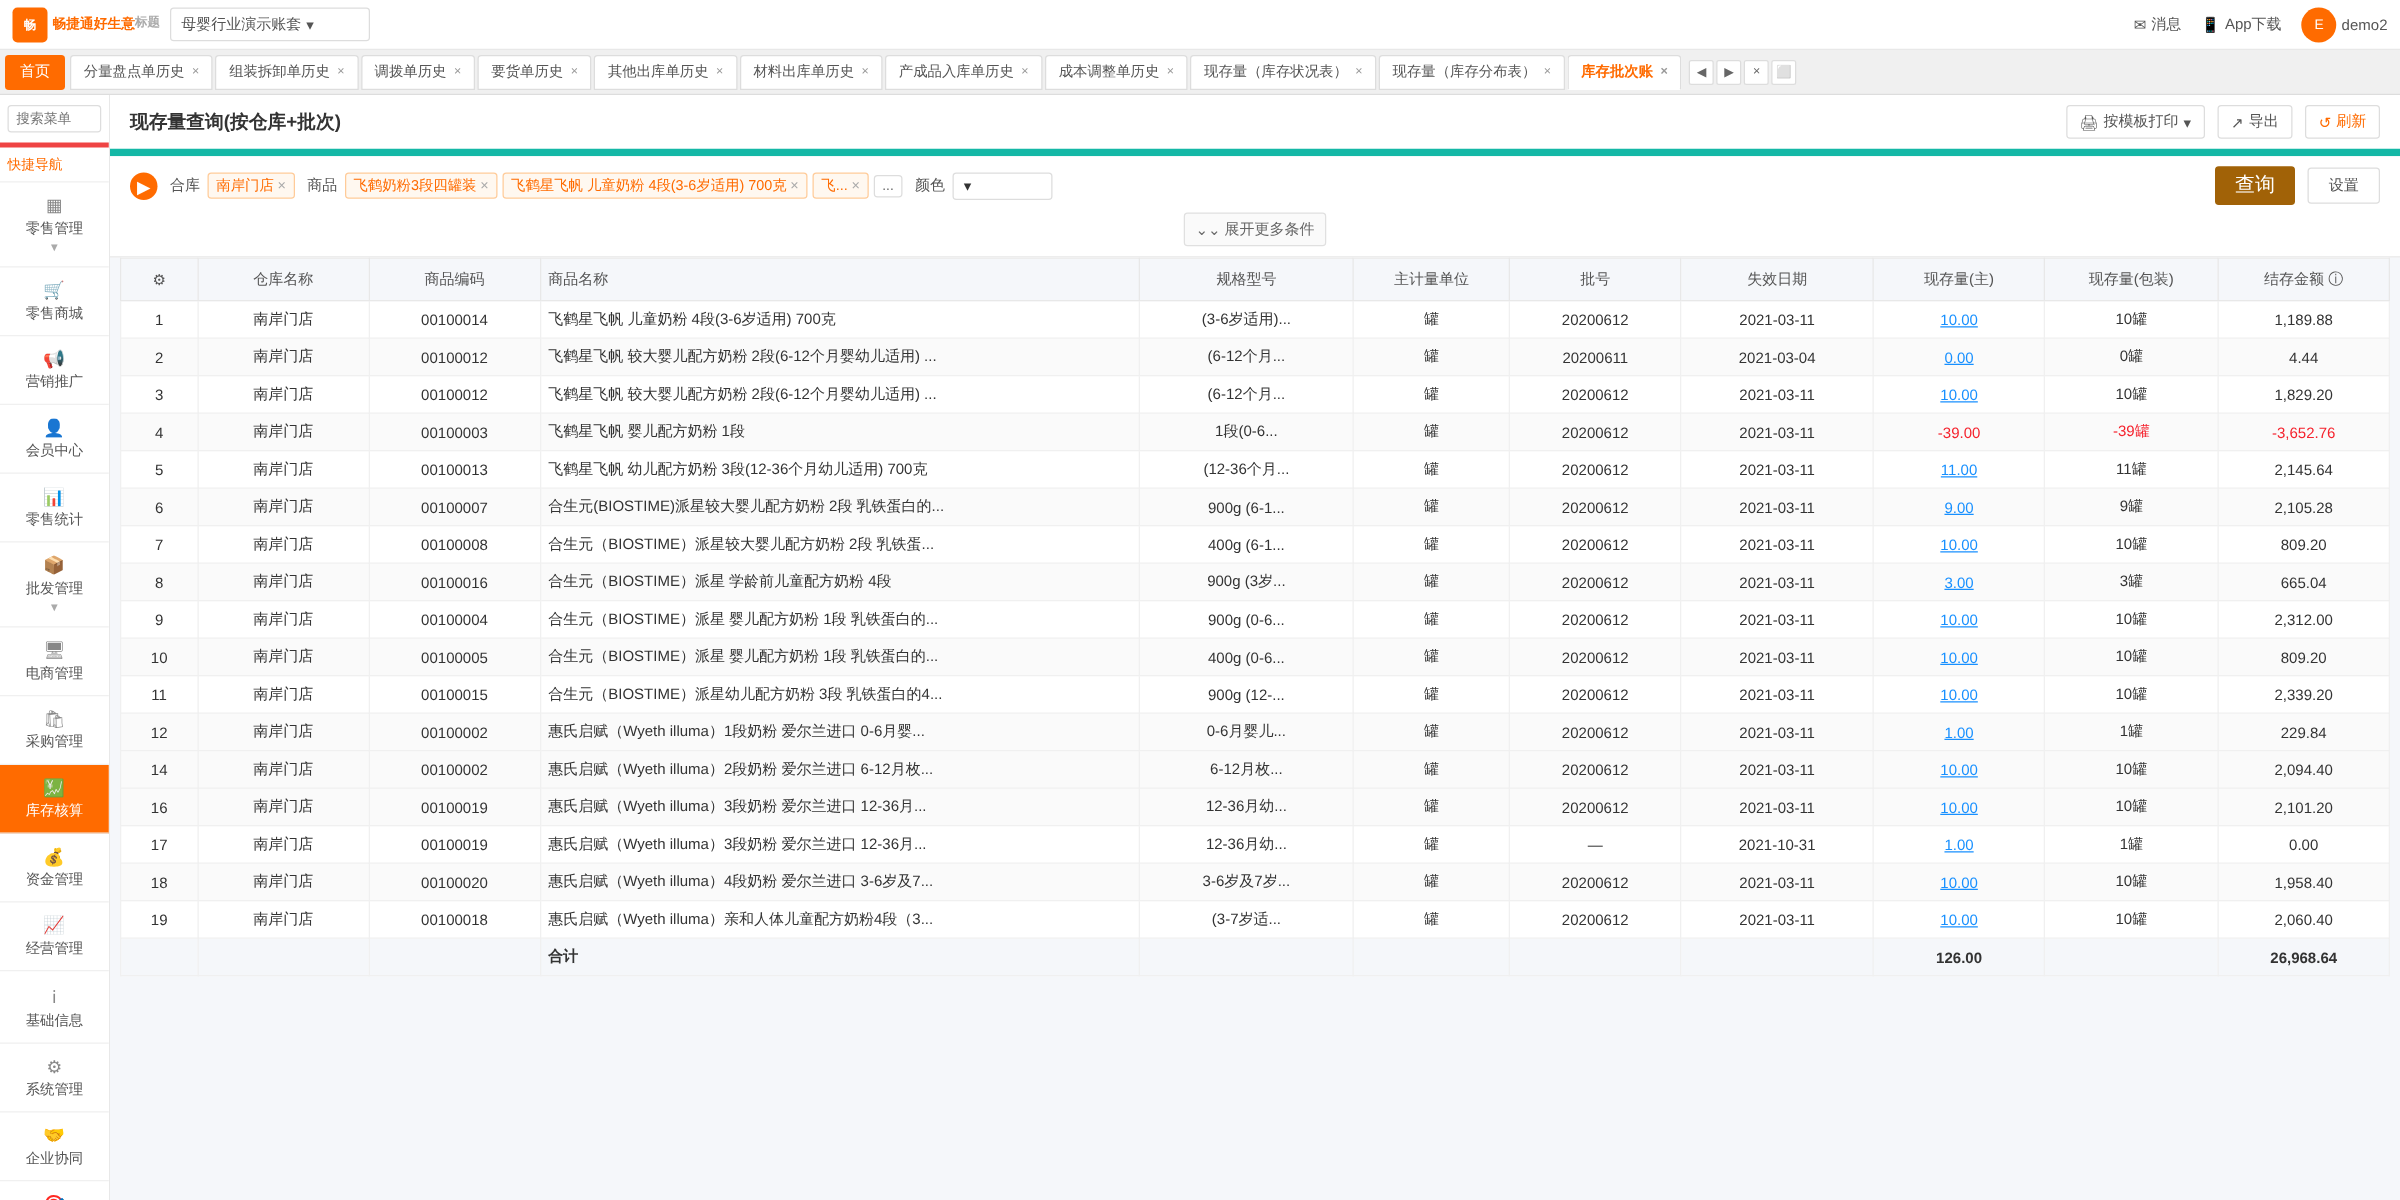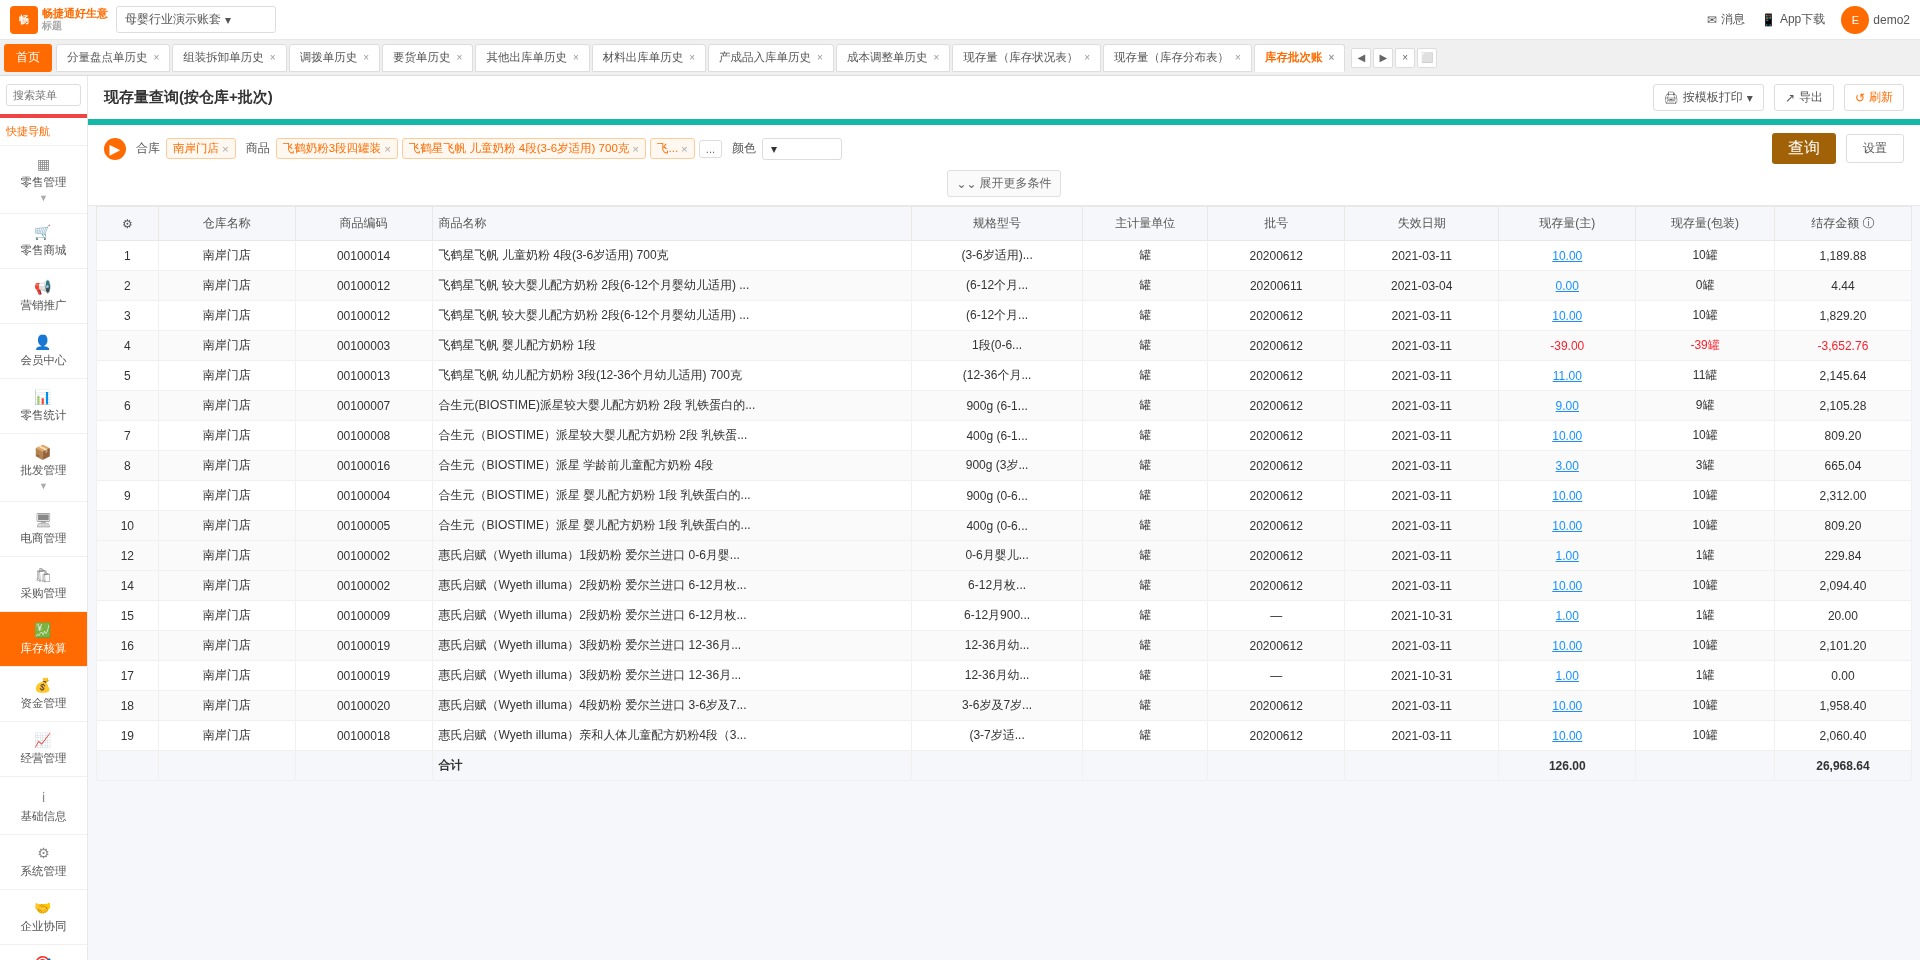--- a/index.html
+++ b/index.html
@@ -434,21 +434,21 @@
   </style>
 </head>
 <body>
 
 <div class="top-bar">
   <div class="top-bar-left">
     <div class="logo-area">
       <div class="logo-icon">
         <span>畅</span>
       </div>
-      <div style="display:flex;flex-direction:column;line-height:1.2;">
+      <div style="display:flex;flex-direction:row;line-height:1.2;">
         <span style="font-size:11px;color:#ff6b00;font-weight:bold;">畅捷通好生意</span>
         <span style="font-size:10px;color:#aaa;">标题</span>
       </div>
     </div>
     <div class="top-bar-selector">
       <span>母婴行业演示账套</span>
       <span>▾</span>
     </div>
   </div>
   <div class="top-bar-right">
@@ -778,20 +778,33 @@
       <td>00100005</td>
       <td class="left-align" style="max-width:280px;overflow:hidden;text-overflow:ellipsis;white-space:nowrap;">合生元（BIOSTIME）派星 婴儿配方奶粉 1段 乳铁蛋白的...</td>
       <td>400g (0-6...</td>
       <td>罐</td>
       <td>20200612</td>
       <td>2021-03-11</td>
       <td class="number-cell">10.00</td>
       <td class="">10罐</td>
       <td class="">809.20</td>
     </tr>
+            <tr>
+      <td>11</td>
+      <td>南岸门店</td>
+      <td>00100015</td>
+      <td class="left-align" style="max-width:280px;overflow:hidden;text-overflow:ellipsis;white-space:nowrap;">合生元（BIOSTIME）派星幼儿配方奶粉 3段 乳铁蛋白的4...</td>
+      <td>900g (12-...</td>
+      <td>罐</td>
+      <td>20200612</td>
+      <td>2021-03-11</td>
+      <td class="number-cell">10.00</td>
+      <td class="">10罐</td>
+      <td class="">2,339.20</td>
+    </tr>
             <tr class="row-even">
       <td>12</td>
       <td>南岸门店</td>
       <td>00100002</td>
       <td class="left-align" style="max-width:280px;overflow:hidden;text-overflow:ellipsis;white-space:nowrap;">惠氏启赋（Wyeth illuma）1段奶粉 爱尔兰进口 0-6月婴...</td>
       <td>0-6月婴儿...</td>
       <td>罐</td>
       <td>20200612</td>
       <td>2021-03-11</td>
       <td class="number-cell">1.00</td>
@@ -803,33 +816,20 @@
       <td>南岸门店</td>
       <td>00100002</td>
       <td class="left-align" style="max-width:280px;overflow:hidden;text-overflow:ellipsis;white-space:nowrap;">惠氏启赋（Wyeth illuma）2段奶粉 爱尔兰进口 6-12月枚...</td>
       <td>6-12月枚...</td>
       <td>罐</td>
       <td>20200612</td>
       <td>2021-03-11</td>
       <td class="number-cell">10.00</td>
       <td class="">10罐</td>
       <td class="">2,094.40</td>
-    </tr>
-            <tr>
-      <td>15</td>
-      <td>南岸门店</td>
-      <td>00100009</td>
-      <td class="left-align" style="max-width:280px;overflow:hidden;text-overflow:ellipsis;white-space:nowrap;">惠氏启赋（Wyeth illuma）2段奶粉 爱尔兰进口 6-12月枚...</td>
-      <td>6-12月900...</td>
-      <td>罐</td>
-      <td>—</td>
-      <td>2021-10-31</td>
-      <td class="number-cell">1.00</td>
-      <td class="">1罐</td>
-      <td class="">20.00</td>
     </tr>
             <tr class="row-even">
       <td>16</td>
       <td>南岸门店</td>
       <td>00100019</td>
       <td class="left-align" style="max-width:280px;overflow:hidden;text-overflow:ellipsis;white-space:nowrap;">惠氏启赋（Wyeth illuma）3段奶粉 爱尔兰进口 12-36月...</td>
       <td>12-36月幼...</td>
       <td>罐</td>
       <td>20200612</td>
       <td>2021-03-11</td>

